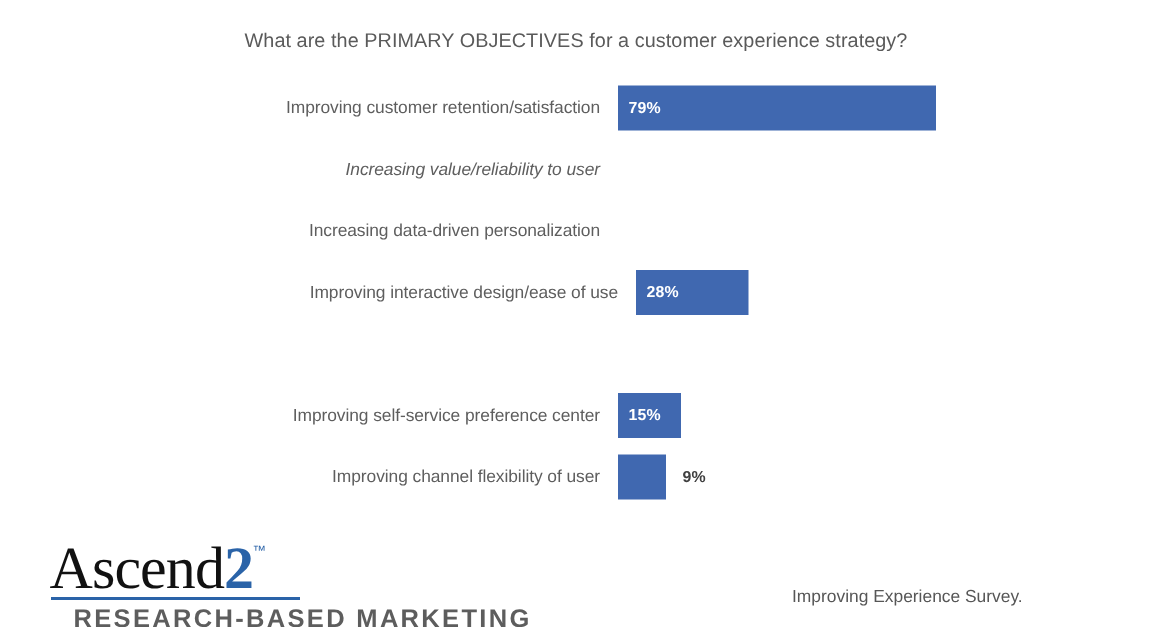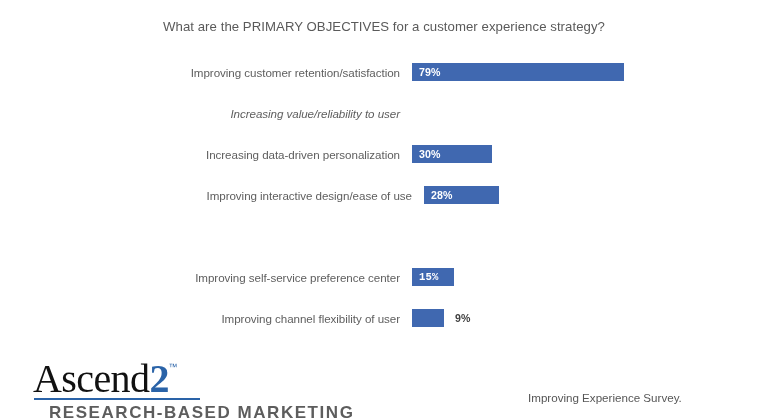--- a/index.html
+++ b/index.html
@@ -61,21 +61,21 @@
     position: absolute;
     left: 396px;
     top: 50%;
     transform: translateY(-50%);
     height: 22px;
     display: flex;
     align-items: center;
   }
 
   .bar {
-    height: 18px;
+    height: 30px;
     background: #4068b0;
     display: flex;
     align-items: center;
     box-sizing: border-box;
   }
 
   .bar-value-in {
     color: #ffffff;
     font-size: 10.6px;
     font-weight: bold;
@@ -167,41 +167,36 @@
       </div>
     </div>
   </div>
 
   <div class="bar-row" style="top:41px;font-style:italic;">
     <div class="cat-label">Increasing value/reliability to user</div>
   </div>
 
   <div class="bar-row" style="top:82px;">
     <div class="cat-label">Increasing data-driven personalization</div>
-    <div class="bar-wrap">
-      <div class="bar" style="width:80px;">
-        <span class="bar-value-in">30%</span>
-      </div>
-    </div>
   </div>
 
   <div class="bar-row" style="top:123px;margin-left:12px;">
     <div class="cat-label">Improving interactive design/ease of use</div>
     <div class="bar-wrap">
       <div class="bar" style="width:75px;text-align:center;">
         <span class="bar-value-in">28%</span>
       </div>
     </div>
   </div>
 
 
   <div class="bar-row" style="top:205px;">
     <div class="cat-label">Improving self-service preference center</div>
     <div class="bar-wrap">
-      <div class="bar" style="width:42px;font-family:Liberation Mono, monospace;">
+      <div class="bar" style="width:42px;">
         <span class="bar-value-in">15%</span>
       </div>
     </div>
   </div>
 
   <div class="bar-row" style="top:246px;">
     <div class="cat-label">Improving channel flexibility of user</div>
     <div class="bar-wrap">
       <div class="bar" style="width:32px;"></div>
       <span class="bar-value-out">9%</span>

